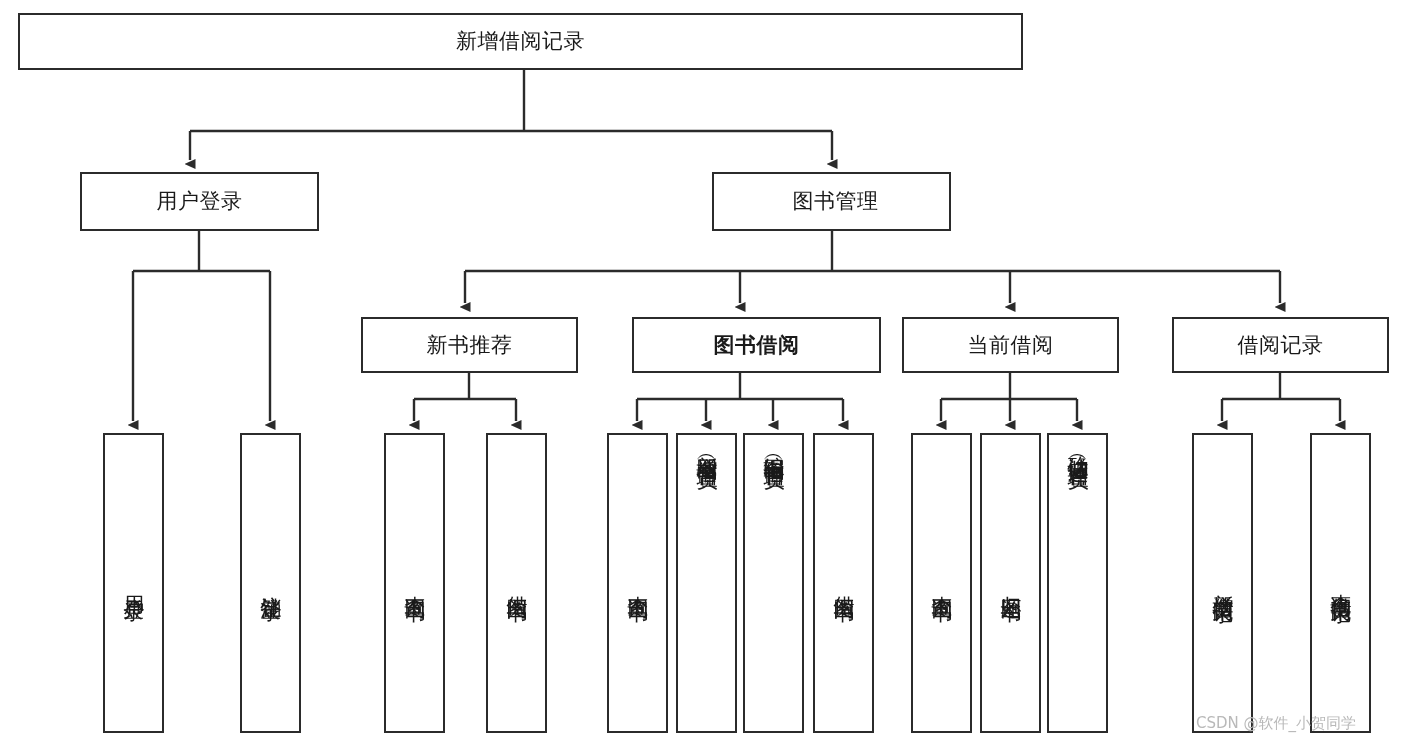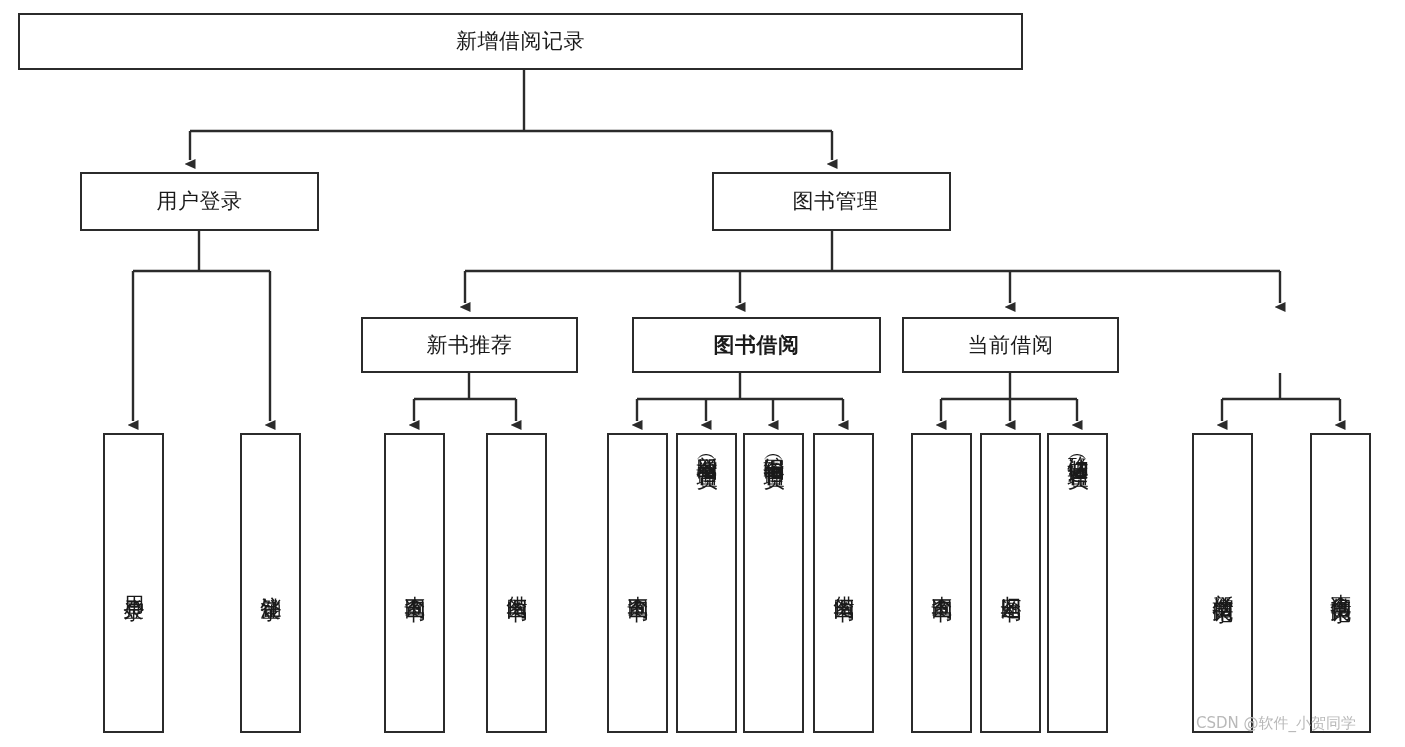--- a/index.html
+++ b/index.html
@@ -144,20 +144,23 @@
   </div>
 
   <div class="node-box" style="left:632px; top:317px; width:249px; height:56px;font-weight:bold;">
     <span class="node-label">图书借阅</span>
   </div>
 
   <div class="node-box" style="left:902px; top:317px; width:217px; height:56px;">
     <span class="node-label">当前借阅</span>
   </div>
 
+  <div class="node-box" style="left:1172px; top:317px; width:217px; height:56px;">
+    <span class="node-label">借阅记录</span>
+  </div>
 
   <div class="node-box leaf-node leaf-centered" style="left:103px; top:433px; width:61px; height:300px;">
     <span class="node-label">用户登录</span>
   </div>
 
   <div class="node-box leaf-node leaf-centered" style="left:240px; top:433px; width:61px; height:300px;">
     <span class="node-label">注销登录</span>
   </div>
 
   <div class="node-box leaf-node leaf-centered" style="left:384px; top:433px; width:61px; height:300px;">

